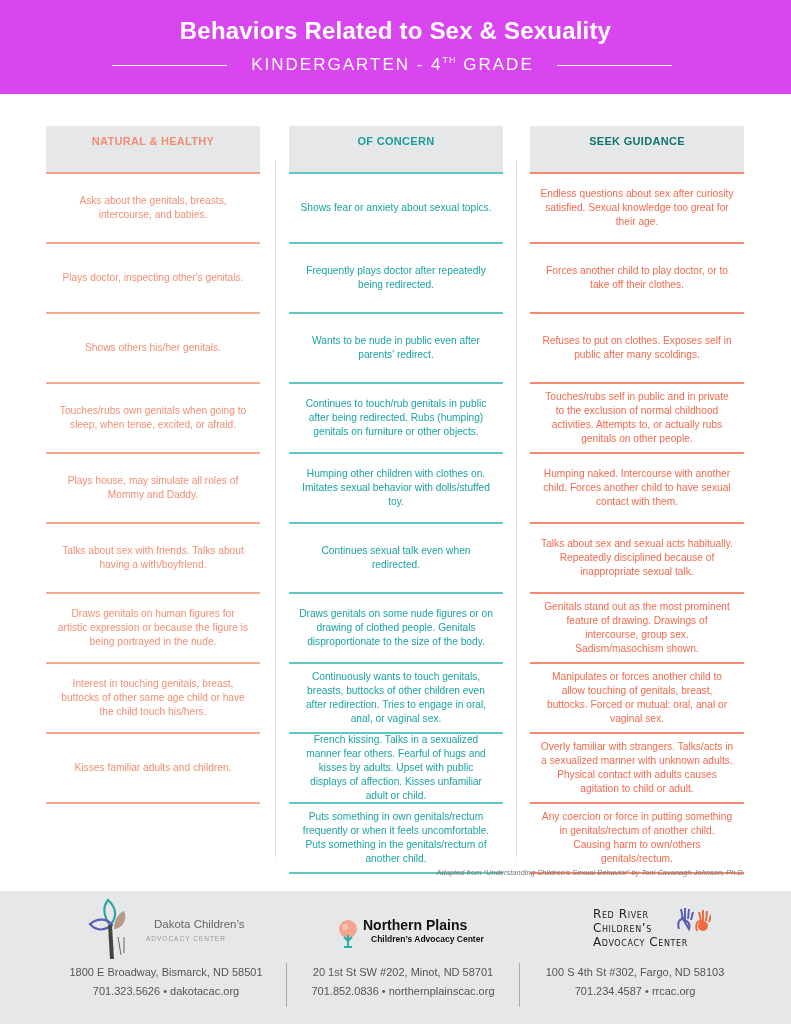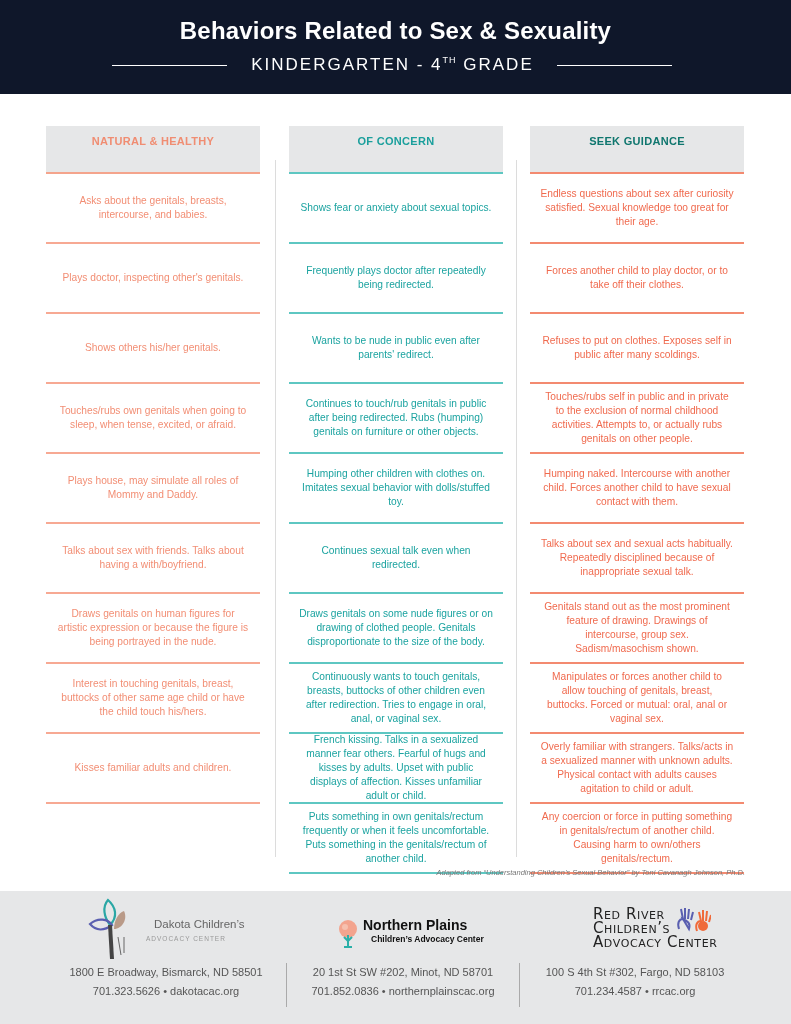--- a/index.html
+++ b/index.html
@@ -1,19 +1,19 @@
 <!DOCTYPE html>
 <html><head>
 <meta charset="utf-8">
 <style>
   * { box-sizing: border-box; margin: 0; padding: 0; }
   html, body { width: 791px; height: 1024px; background: #ffffff; overflow: hidden; }
   body { font-family: "Liberation Sans", "DejaVu Sans", sans-serif; position: relative; }
 
-  .header { position: absolute; left: 0; top: 0; width: 791px; height: 94px; background: #0f172a; text-align: center; color: #fff; }
+  .header { position: absolute; left: 0; top: 0; width: 791px; height: 94px; background: #d946ef; text-align: center; color: #fff; }
   .header .title { position: absolute; top: 17px; left: 0; width: 100%; font-size: 24px; font-weight: bold; letter-spacing: 0.2px; }
   .header .subrow { position: absolute; top: 55px; left: 0; width: 100%; height: 22px; }
   .header .line { position: absolute; top: 10px; height: 1px; background: #ffffff; }
   .header .line.left { left: 112px; width: 115px; }
   .header .line.right { left: 557px; width: 115px; }
   .header .subtitle { position: absolute; left: 230px; width: 325px; top: 0; font-size: 17px; letter-spacing: 2px; font-weight: normal; }
   .header .subtitle sup { font-size: 9px; letter-spacing: 1px; vertical-align: 7px; }
 
   .col { position: absolute; top: 126px; width: 214px; }
   .col1 { left: 46px; }
@@ -51,21 +51,21 @@
   .logo1-name { position: absolute; left: 92px; top: 27px; font-size: 11.5px; color: #666; margin-left: 16px; }
   .logo1-sub { position: absolute; left: 100px; top: 44px; font-size: 6.5px; letter-spacing: 1px; color: #999; }
   .logo1-svg { position: absolute; left: 42px; top: 6px; }
 
   
   .logo2-name { position: absolute; left: 80px; top: 26px; font-size: 14px; font-weight: bold; color: #111; }
   .logo2-sub { position: absolute; left: 88px; top: 43px; font-size: 8.5px; font-weight: bold; color: #111; }
   .logo2-svg { position: absolute; left: 55px; top: 28px; }
 
   
-  .logo3-text { position: absolute; left: 78px; top: 16px; text-align: left; font-size: 15px; line-height: 14px; font-variant: small-caps; color: #222; letter-spacing: 0.6px; font-family: "DejaVu Sans", sans-serif; }
+  .logo3-text { position: absolute; left: 78px; top: 16px; text-align: left; font-size: 12px; line-height: 14px; font-variant: small-caps; color: #222; letter-spacing: 0.6px; font-family: "DejaVu Sans", sans-serif; }
   .logo3-svg { position: absolute; left: 160px; top: 16px; }
 </style>
 </head>
 <body>
 
 <div class="header">
   <div class="title">Behaviors Related to Sex &amp; Sexuality</div>
   <div class="subrow">
     <div class="line left"></div>
     <div class="subtitle"><span>KINDERGARTEN - 4</span><sup>TH</sup><span> GRADE</span></div>

